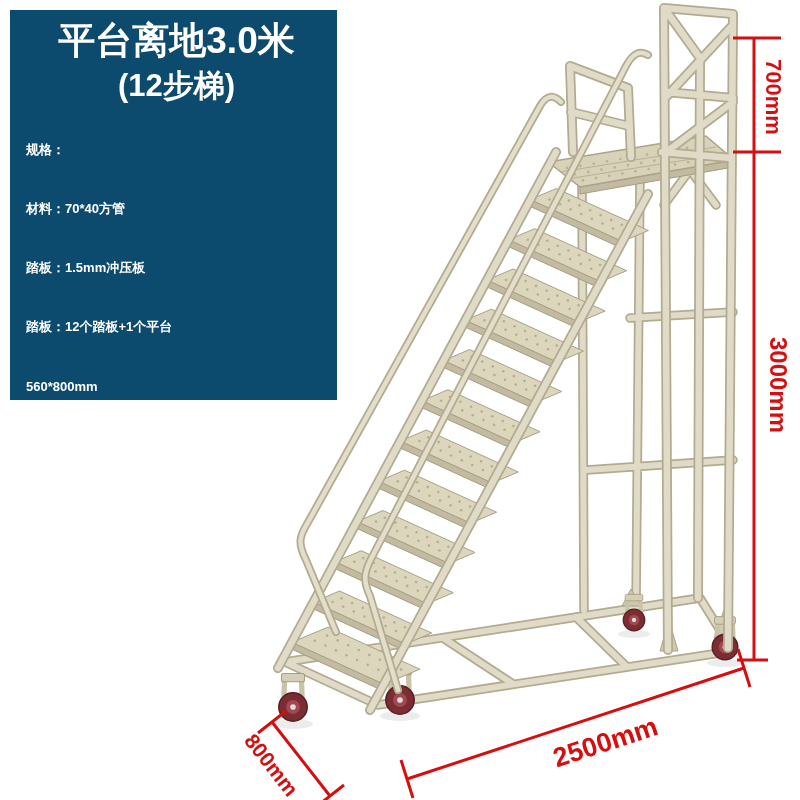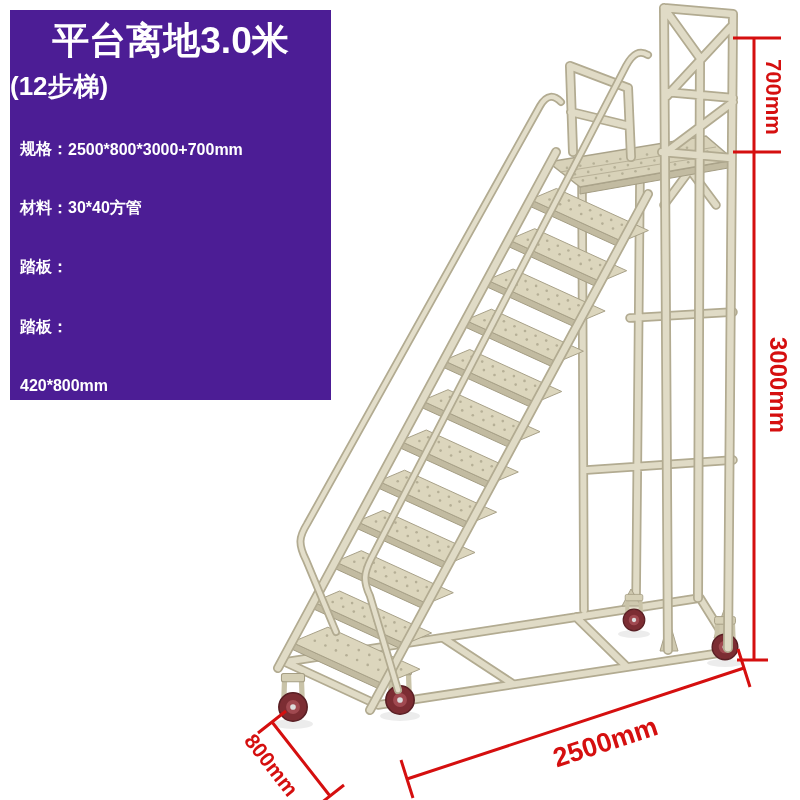--- a/index.html
+++ b/index.html
@@ -3,24 +3,24 @@
 <meta charset="utf-8">
 <style>
   html,body{margin:0;padding:0;background:#fff;}
   .stage{position:relative;width:800px;height:800px;background:#ffffff;overflow:hidden;
          font-family:"Liberation Sans","DejaVu Sans",sans-serif;}
   svg{position:absolute;left:0;top:0;}
   .panel{position:absolute;left:10px;top:10px;width:321px;height:390px;
          background:#c5295a;color:#ffffff;z-index:5;}
   .panel-title{font-size:37px;font-weight:bold;text-align:center;line-height:46px;
                margin-top:8px;letter-spacing:0px;white-space:nowrap;}
-  .panel-sub{font-size:26px;font-weight:bold;text-align:left;line-height:44px;}
+  .panel-sub{font-size:31px;font-weight:bold;text-align:center;line-height:44px;}
   .spec-list{margin-top:5px;}
   .spec-row{display:flex;align-items:center;height:35.2px;padding:0 10px;
-            font-size:16px;font-weight:bold;white-space:nowrap;margin-top:24px;}
+            font-size:13px;font-weight:bold;white-space:nowrap;margin-top:24px;}
   .spec-row .lab{flex:0 0 auto;}
   .spec-row .val{flex:0 0 auto;}
   .dim-text{fill:#d50f0f;font-weight:bold;font-family:"Liberation Sans","DejaVu Sans",sans-serif;}
   .dim-stroke{stroke:#d50f0f;stroke-width:3;fill:none;stroke-linecap:butt;}
 </style>
 </head>
 <body>
 
 <div class="stage">
 
@@ -355,36 +355,37 @@
         <path d="M407,779 L744,668 M401,760 L413,798 M738,649 L750,687"></path>
         <path d="M272,722 L330,796 M286,711 L258,733 M344,785 L316,807"></path>
       </g>
       <text class="dim-text" x="772" y="97" font-size="22" text-anchor="middle" dominant-baseline="middle" transform="rotate(90,772,97)">700mm</text>
       <text class="dim-text" x="776" y="385" font-size="24" text-anchor="middle" dominant-baseline="middle" transform="rotate(90,776,385)">3000mm</text>
       <text class="dim-text" x="606" y="744" font-size="27" text-anchor="middle" dominant-baseline="middle" transform="rotate(-18,606,744)">2500mm</text>
       <text class="dim-text" x="270" y="766" font-size="21" text-anchor="middle" dominant-baseline="middle" transform="rotate(52,270,766)">800mm</text>
     </g>
   </svg>
 
-  <div class="panel" style="background: #4c1d95;">
+  <div class="panel" style="background: #0c4a6e; padding-left: 6px;">
     <div class="panel-title">平台离地3.0米</div>
     <div class="panel-sub">(12步梯)</div>
     <div class="spec-list">
       <div class="spec-row">
           <span class="lab">规格：</span>
-          <span class="val">2500*800*3000+700mm</span>
         </div>
       <div class="spec-row">
           <span class="lab">材料：</span>
-          <span class="val">30*40方管</span>
+          <span class="val">70*40方管</span>
         </div>
       <div class="spec-row">
           <span class="lab">踏板：</span>
+          <span class="val">1.5mm冲压板</span>
         </div>
       <div class="spec-row">
           <span class="lab">踏板：</span>
-        </div>
-      <div class="spec-row">
-          <span class="val">420*800mm</span>
+          <span class="val">12个踏板+1个平台</span>
+        </div>
+      <div class="spec-row">
+          <span class="val">560*800mm</span>
         </div>
     </div>
   </div>
 </div>
 
 </body></html>

